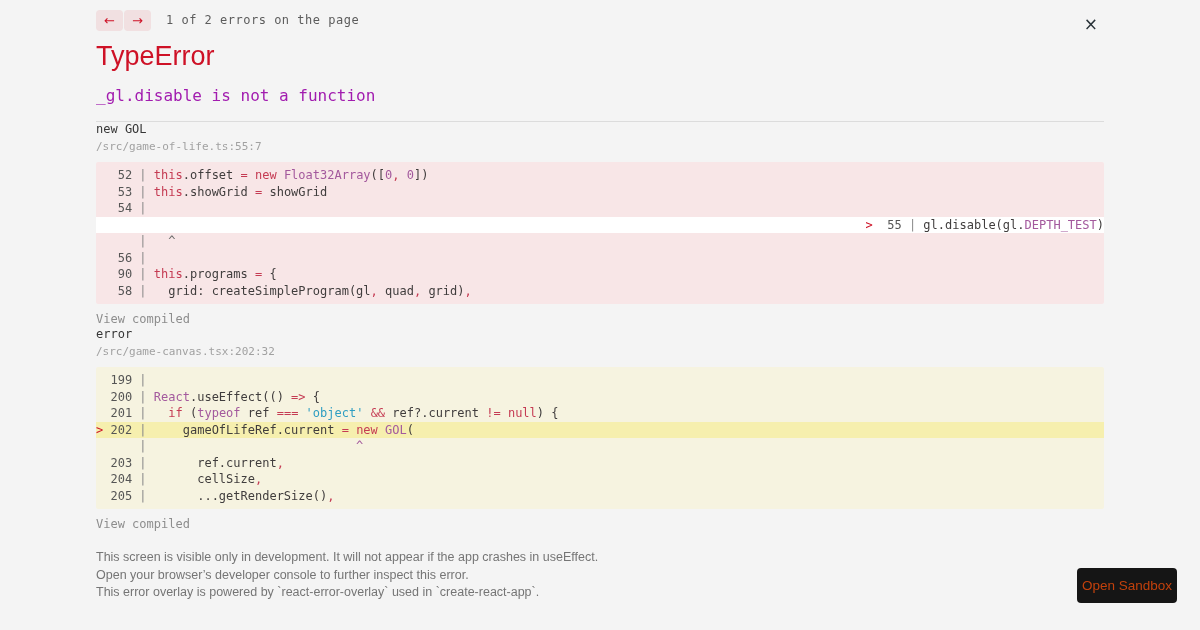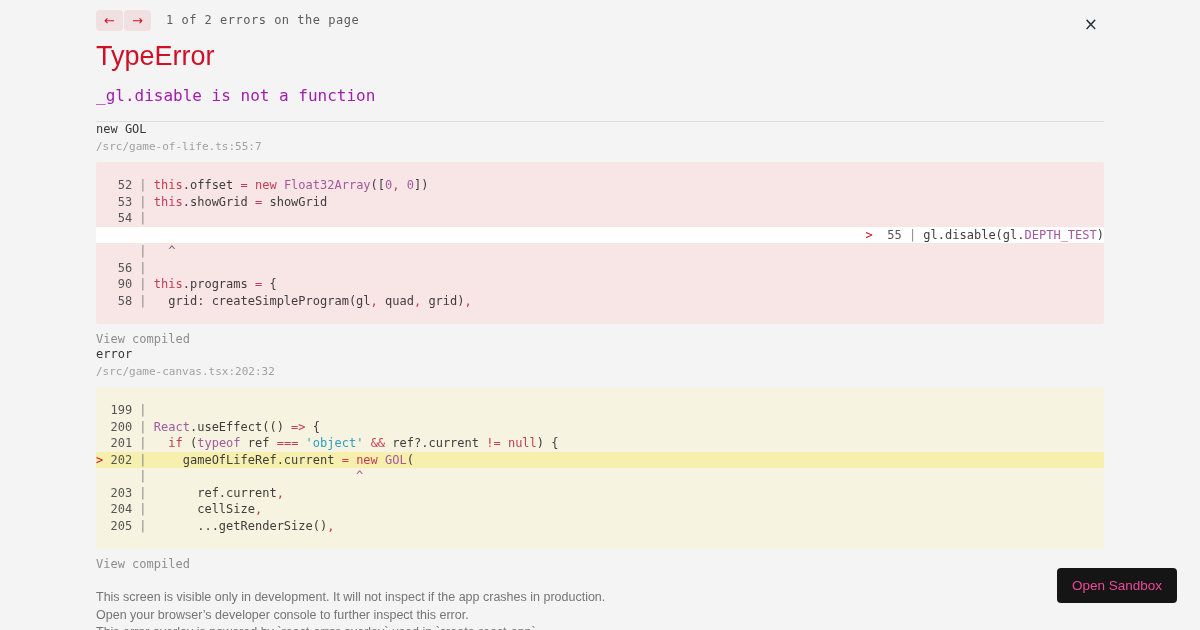--- a/index.html
+++ b/index.html
@@ -31,21 +31,21 @@
   .error-type{
     margin:11px 0 0 0;font-weight:400;font-size:27px;line-height:28px;
     color:#ce1126;font-family:"Liberation Sans","DejaVu Sans",sans-serif;
   }
   .error-msg{margin-top:16px;font-size:16px;line-height:19px;color:#a21caf;}
   .divider{border:none;border-top:1px solid #dcdcdc;margin:16px 0 0 0;}
 
   
   .frame-title{font-size:12px;line-height:15px;color:#363636;}
   .frame-path{margin-top:3px;font-size:11px;line-height:13px;color:#a1a1a1;}
-  .code-block{margin-top:9px;padding:15px 0;border-radius:2px;}
+  .code-block{margin-top:9px;padding:5px 0;border-radius:2px;}
   .code-block.error{background:#f8e6e7;}
   .code-block.warning{background:#f6f3e0;}
   .code-row{white-space:pre;font-size:12px;line-height:16.5px;height:16.5px;}
   .code-block.error .code-row.hl{background:#ffffff;text-align:right;}
   .code-block.warning .code-row.hl{background:#f6efae;}
   .g-marker{color:#ce1126;}
   .g-no{color:#555555;}
   .g-pipe{color:#8a8a8a;}
   .tok-pl{color:#403d3d;}
   .tok-kw{color:#c53b53;}
@@ -57,23 +57,23 @@
   .view-compiled{
     margin-top:8px;font-size:12px;line-height:15px;color:#8d8d8d;cursor:pointer;
     display:inline-block;
   }
 
   
   .footer{margin-top:19px;font-family:"Liberation Sans","DejaVu Sans",sans-serif;}
   .footer p{margin:0 0 5px 0;font-size:12.5px;line-height:12.5px;color:#757575;}
   .sandbox-btn{
     position:absolute;right:23px;bottom:18px;
-    background:#151515;color:#ec4899;border:none;border-radius:4px;
+    background:#151515;color:#c2410c;border:none;border-radius:4px;
     font-family:"Liberation Sans","DejaVu Sans",sans-serif;font-size:13.5px;
-    padding:10px 15px;cursor:pointer;
+    padding:10px 5px;cursor:pointer;
   }
 </style>
 </head>
 <body>
 
 <div class="overlay">
 
   <div class="nav-row">
     <button class="nav-btn">←</button>
     <button class="nav-btn">→</button>
@@ -102,19 +102,19 @@
         <div class="code-row"><span class="g-marker">  </span><span class="g-no">200</span><span class="g-pipe"> | </span><span class="code-content"><span class="tok-cap">React</span><span class="tok-pl">.useEffect(() </span><span class="tok-kw">=&gt; </span><span class="tok-pl">{</span></span></div>
         <div class="code-row"><span class="g-marker">  </span><span class="g-no">201</span><span class="g-pipe"> | </span><span class="code-content"><span class="tok-pl">  </span><span class="tok-kw">if </span><span class="tok-pl">(</span><span class="tok-cap">typeof </span><span class="tok-pl">ref </span><span class="tok-kw">=== </span><span class="tok-str">'object'</span><span class="tok-pl"> </span><span class="tok-kw">&amp;&amp; </span><span class="tok-pl">ref?.current </span><span class="tok-kw">!= </span><span class="tok-kw">null</span><span class="tok-pl">) {</span></span></div>
         <div class="code-row hl"><span class="g-marker">&gt; </span><span class="g-no">202</span><span class="g-pipe"> | </span><span class="code-content"><span class="tok-pl">    gameOfLifeRef.current </span><span class="tok-kw">= </span><span class="tok-kw">new </span><span class="tok-cap">GOL</span><span class="tok-pl">(</span></span></div>
         <div class="code-row"><span class="g-marker">  </span><span class="g-no">   </span><span class="g-pipe"> | </span><span class="code-content"><span class="tok-crt2">                            ^</span></span></div>
         <div class="code-row"><span class="g-marker">  </span><span class="g-no">203</span><span class="g-pipe"> | </span><span class="code-content"><span class="tok-pl">      ref.current</span><span class="tok-kw">,</span></span></div>
         <div class="code-row"><span class="g-marker">  </span><span class="g-no">204</span><span class="g-pipe"> | </span><span class="code-content"><span class="tok-pl">      cellSize</span><span class="tok-kw">,</span></span></div>
         <div class="code-row"><span class="g-marker">  </span><span class="g-no">205</span><span class="g-pipe"> | </span><span class="code-content"><span class="tok-pl">      ...getRenderSize()</span><span class="tok-kw">,</span></span></div>
       </div><div class="view-compiled">View compiled</div></div>
 
   <div class="footer">
-    <p>This screen is visible only in development. It will not inspect if the app crashes in production.</p>
+    <p>This screen is visible only in development. It will not appear if the app crashes in useEffect.</p>
     <p>Open your browser’s developer console to further inspect this error.</p>
     <p>This error overlay is powered by `react-error-overlay` used in `create-react-app`.</p>
   </div>
 
   <button class="sandbox-btn">Open Sandbox</button>
 </div>
 
 </body></html>

